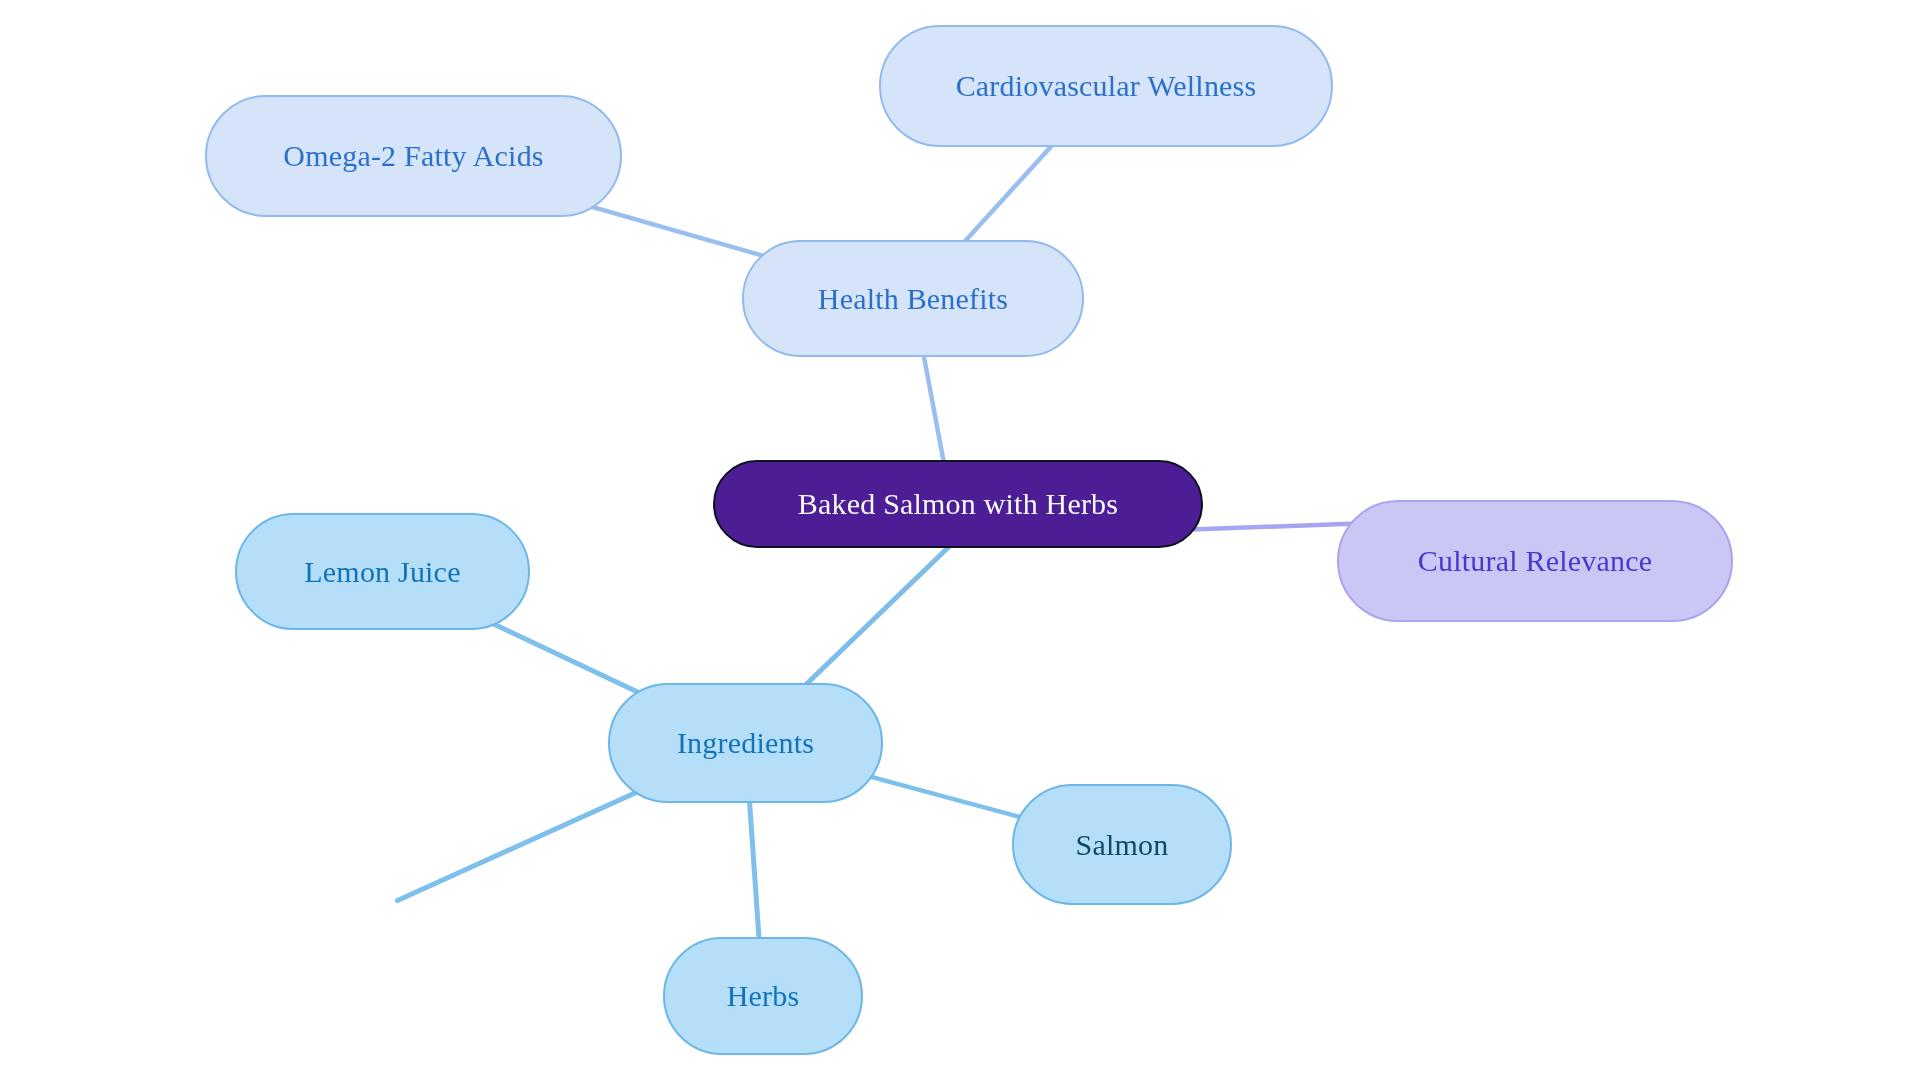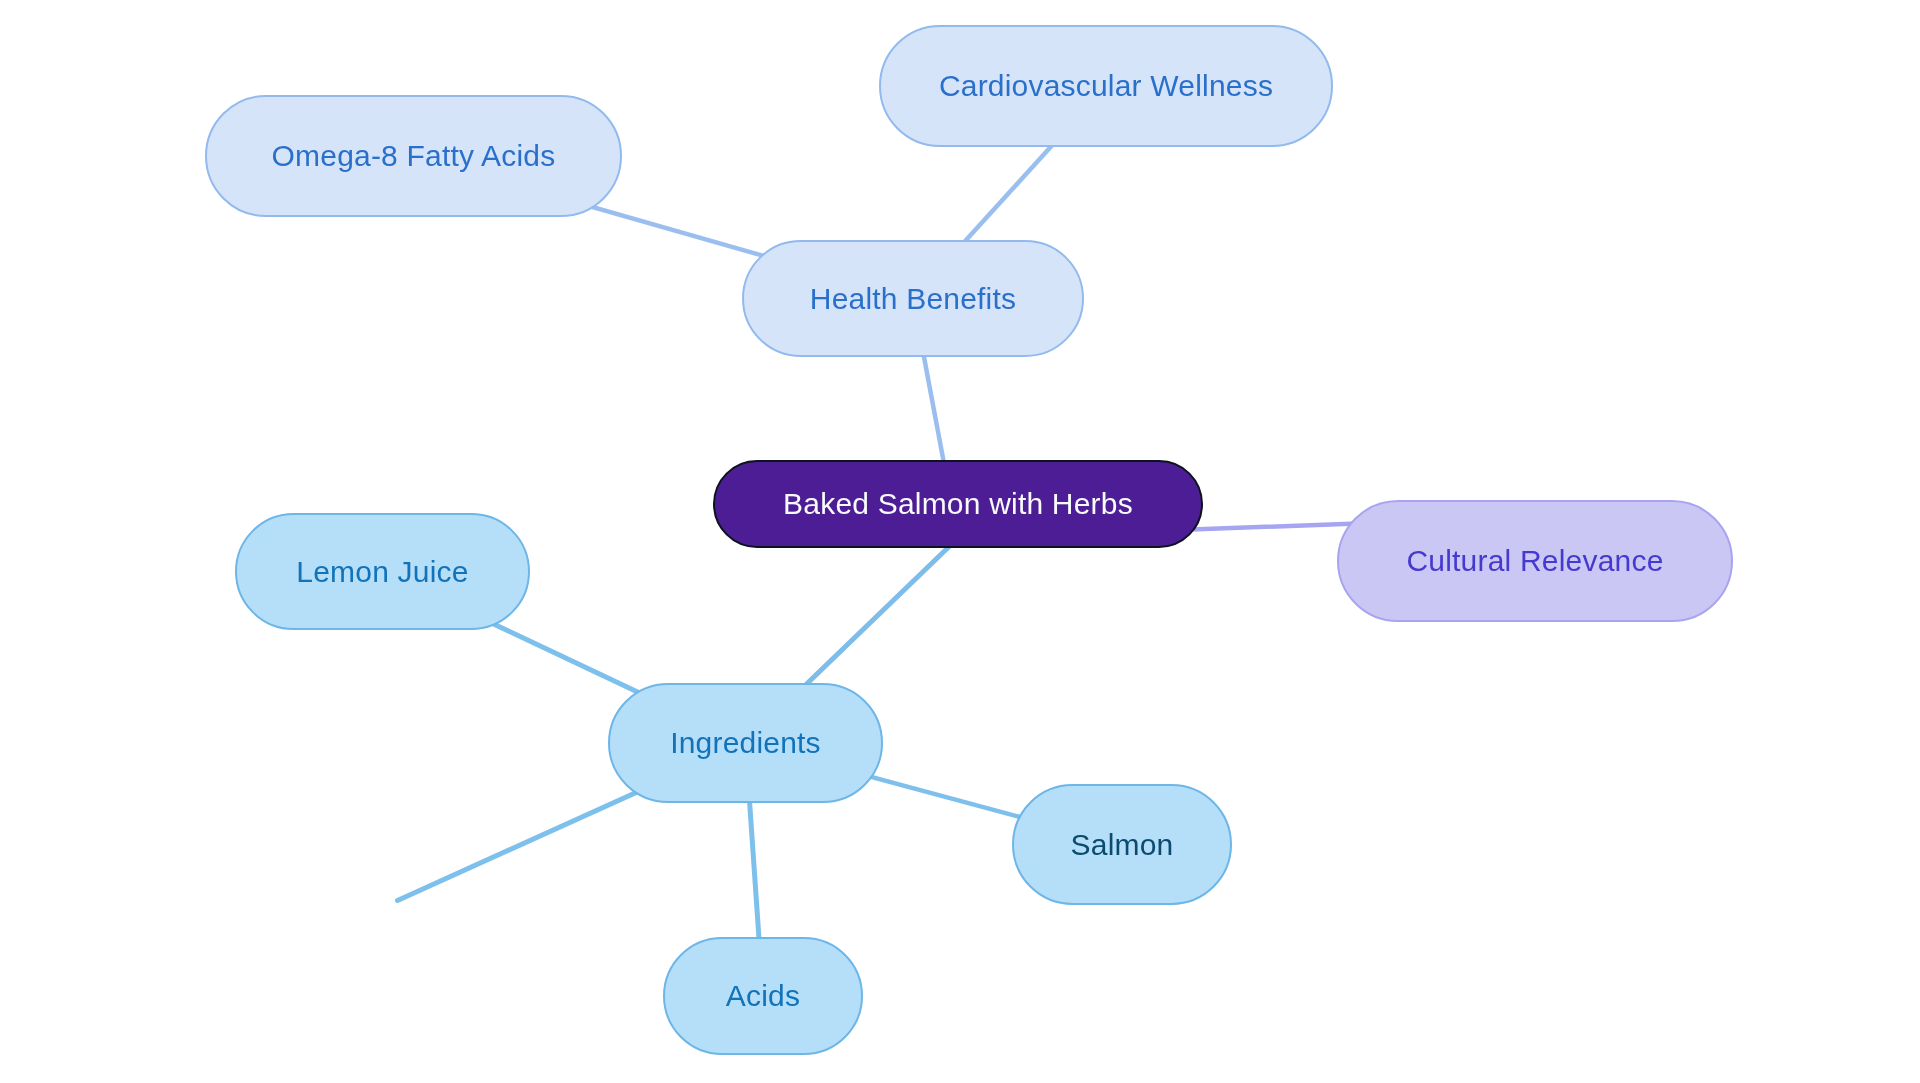--- a/index.html
+++ b/index.html
@@ -37,20 +37,21 @@
     box-sizing: border-box;
     font-size: 30px;
     font-weight: 400;
     letter-spacing: 0.2px;
     white-space: nowrap;
     cursor: pointer;
     user-select: none;
   }
   .node span {
     pointer-events: none;
+    font-family: Liberation Serif, serif;
   }
 </style>
 </head>
 <body>
 
 <div class="canvas">
 
   <svg class="edges" xmlns="http://www.w3.org/2000/svg">
       <line x1="958" y1="538" x2="913" y2="298.5" stroke="#9ABFEF" stroke-width="4.5"></line>
       <line x1="913" y1="298.5" x2="413.5" y2="156" stroke="#9ABFEF" stroke-width="4.5"></line>
@@ -65,41 +66,41 @@
 
   <div class="node" style="left: 713px; top: 460px; width: 490px; height: 88px; background: #4c1d95; border-color: rgb(12, 19, 31); color: rgb(248, 250, 252);">
     <span>Baked Salmon with Herbs</span>
   </div>
 
   <div class="node" style="left: 742px; top: 240px; width: 342px; height: 117px; background: rgb(213, 228, 249); border-color: rgb(146, 186, 238); color: rgb(42, 112, 203); justify-content: center;">
     <span>Health Benefits</span>
   </div>
 
   <div class="node" style="left: 205px; top: 95px; width: 417px; height: 122px; background: rgb(213, 228, 249); border-color: rgb(146, 186, 238); color: rgb(42, 112, 203);">
-    <span>Omega-8 Fatty Acids</span>
+    <span>Omega-2 Fatty Acids</span>
   </div>
 
   <div class="node" style="left: 879px; top: 25px; width: 454px; height: 122px; background: rgb(213, 228, 249); border-color: rgb(146, 186, 238); color: rgb(42, 112, 203);">
     <span>Cardiovascular Wellness</span>
   </div>
 
   <div class="node" style="left: 1337px; top: 456px; width: 396px; height: 122px; background: rgb(202, 199, 244); border-color: rgb(168, 164, 239); color: rgb(69, 57, 206); margin-top: 44px;">
     <span>Cultural Relevance</span>
   </div>
 
   <div class="node" style="left: 235px; top: 513px; width: 295px; height: 117px; background: rgb(181, 222, 248); border-color: rgb(108, 182, 232); color: rgb(18, 115, 185);">
     <span>Lemon Juice</span>
   </div>
 
   <div class="node" style="left: 608px; top: 683px; width: 275px; height: 120px; background: rgb(181, 222, 248); border-color: rgb(108, 182, 232); color: rgb(18, 115, 185);">
     <span>Ingredients</span>
   </div>
 
 
   <div class="node" style="left: 663px; top: 937px; width: 200px; height: 118px; background: rgb(181, 222, 248); border-color: rgb(108, 182, 232); color: rgb(18, 115, 185);">
-    <span>Acids</span>
+    <span>Herbs</span>
   </div>
 
   <div class="node" style="left: 1012px; top: 784px; width: 220px; height: 121px; background: rgb(181, 222, 248); border-color: rgb(108, 182, 232); color: #0c4a6e;">
     <span>Salmon</span>
   </div>
 
 </div>
 
 </body></html>

